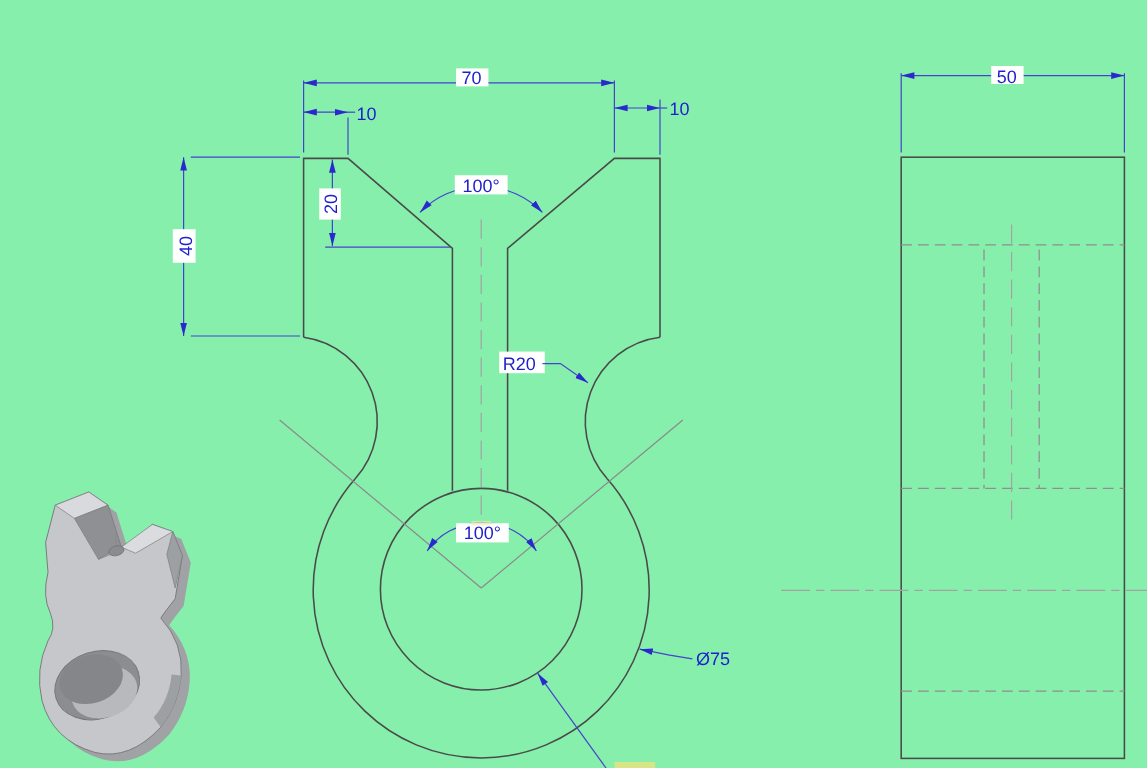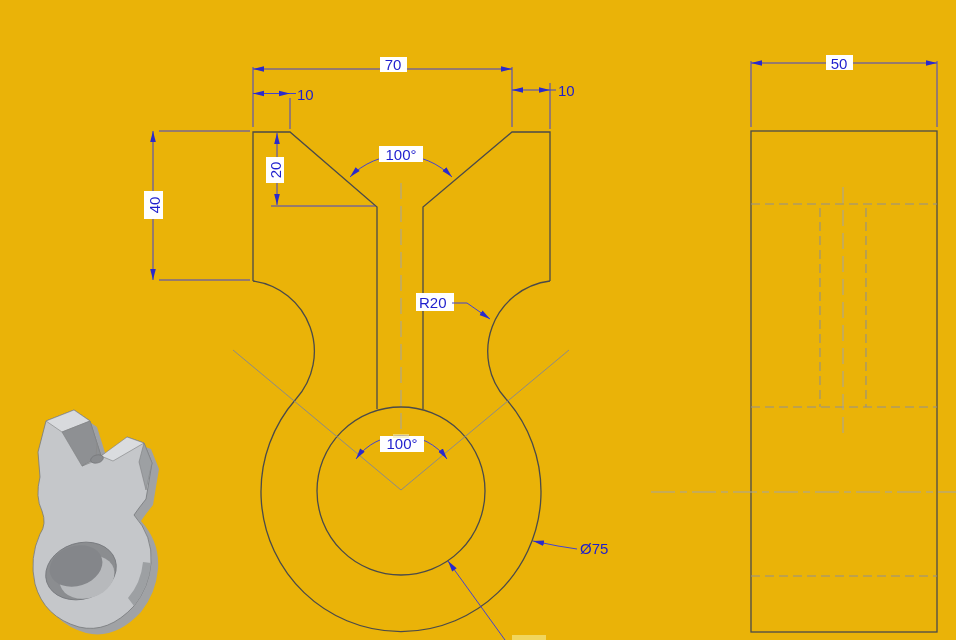--- a/index.html
+++ b/index.html
@@ -1,16 +1,16 @@
 <!DOCTYPE html>
 <html><head>
 <meta charset="utf-8">
 <style>
   html,body{margin:0;padding:0;background:#ffffff;}
-  .canvas{position:relative;width:956px;height:640px;background:#eab308;overflow:hidden;
+  .canvas{position:relative;width:956px;height:640px;background:#86efac;overflow:hidden;
           font-family:"Liberation Sans", sans-serif;}
   svg{display:block;}
   .outline{stroke:#4a4a4a;stroke-width:1.3;fill:none;}
   .thin{stroke:#8a8a8a;stroke-width:1;fill:none;}
   .center{stroke:#a3a3a3;stroke-width:1;fill:none;stroke-dasharray:16 7;}
   .centerdot{stroke:#a3a3a3;stroke-width:1;fill:none;stroke-dasharray:24 5 7 5;}
   .hidden{stroke:#8f8f8f;stroke-width:1.05;fill:none;stroke-dasharray:9 5;}
   .dim{stroke:#4343cf;stroke-width:1;fill:none;}
   .dimtext{fill:#1e1ecd;font-size:15px;}
   .mask{fill:#ffffff;}

